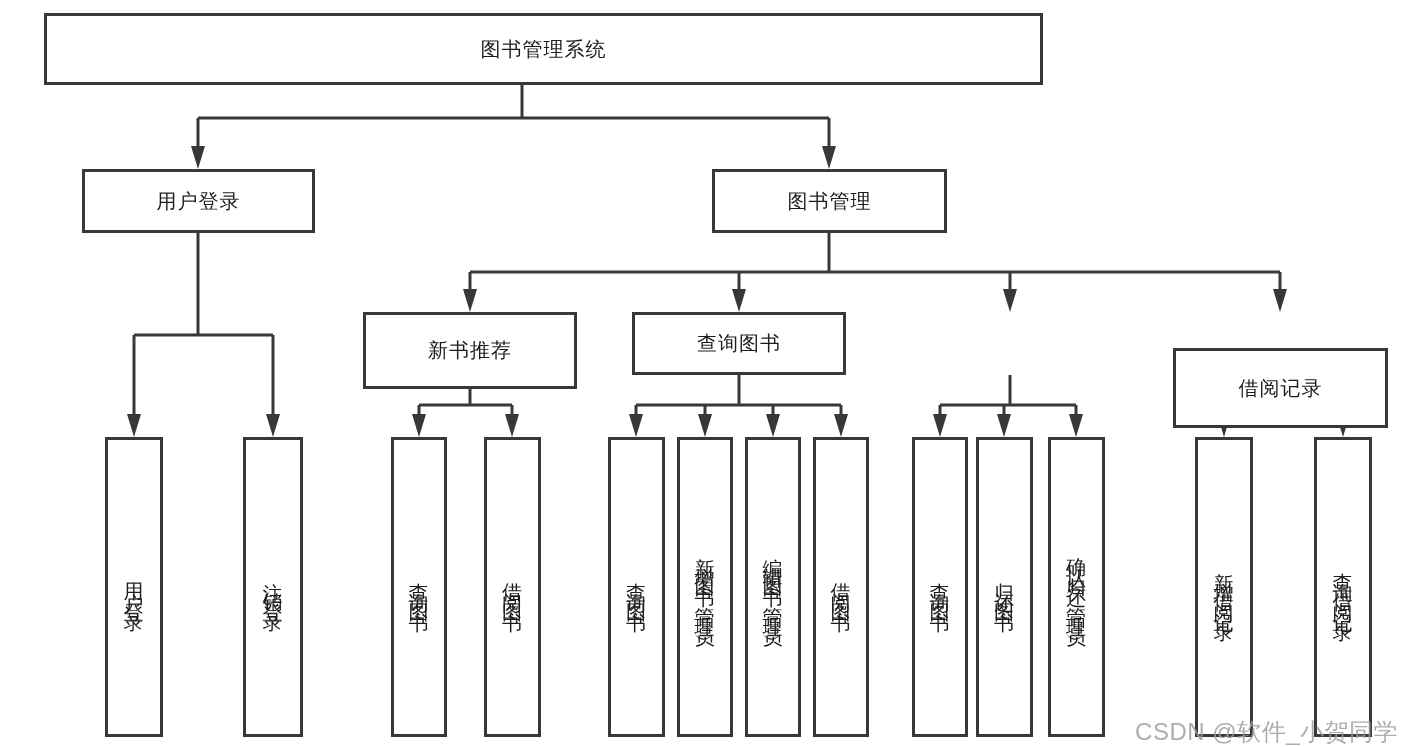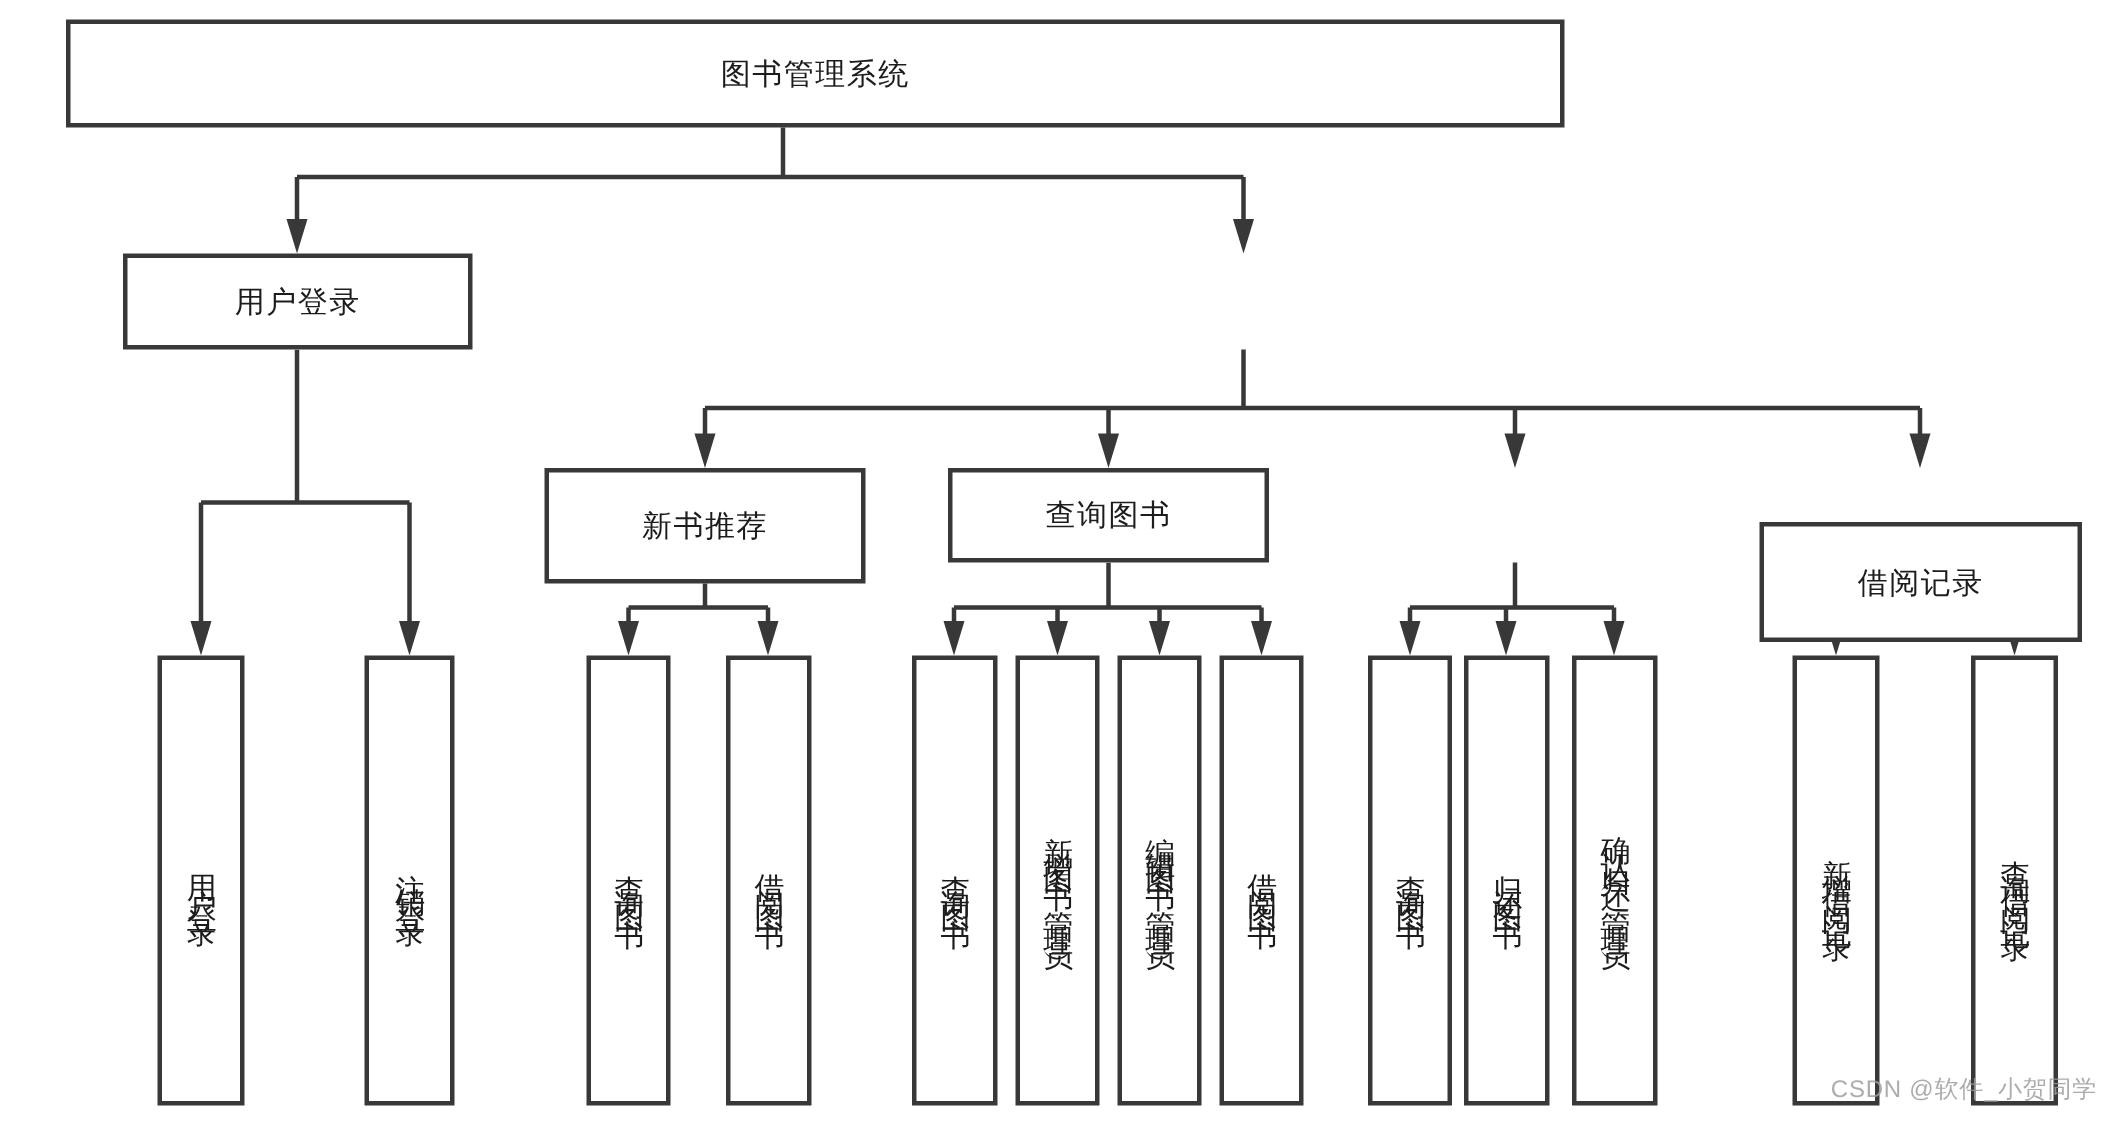--- a/index.html
+++ b/index.html
@@ -42,21 +42,21 @@
     text-orientation: mixed;
     font-size: 20px;
     letter-spacing: 10px;
     line-height: 1;
   }
   .watermark {
     position: absolute;
     top: 716px;
     right: 7px;
     z-index: 3;
-    font-size: 16px;
+    font-size: 24px;
     color: rgba(158, 158, 158, 0.85);
     letter-spacing: 0.5px;
     white-space: nowrap;
   }
 </style>
 </head>
 <body>
 
 <div class="canvas">
 
@@ -96,20 +96,21 @@
       <polygon points="997,414 1011,414 1004,437"></polygon>
       <polygon points="1069,414 1083,414 1076,437"></polygon>
       <polygon points="1217,414 1231,414 1224,437"></polygon>
       <polygon points="1336,414 1350,414 1343,437"></polygon>
     </g>
   </svg>
 
   <div class="box h-box" style="left:16px; top:13px; width:999px; height:72px;margin-left:28px;">图书管理系统</div>
 
   <div class="box h-box" style="left:82px; top:169px; width:233px; height:64px;">用户登录</div>
+  <div class="box h-box" style="left:712px; top:169px; width:235px; height:64px;">图书管理</div>
 
   <div class="box h-box" style="left:363px; top:312px; width:214px; height:77px;">新书推荐</div>
   <div class="box h-box" style="left:632px; top:312px; width:214px; height:63px;">查询图书</div>
   <div class="box h-box" style="left:1173px; top:312px; width:215px; height:80px;margin-top:36px;">借阅记录</div>
 
   <div class="box v-box" style="left:105px; top:437px; width:58px; height:300px;">
     <span>用户登录</span>
   </div>
   <div class="box v-box" style="left:243px; top:437px; width:60px; height:300px;">
     <span>注销登录</span>

